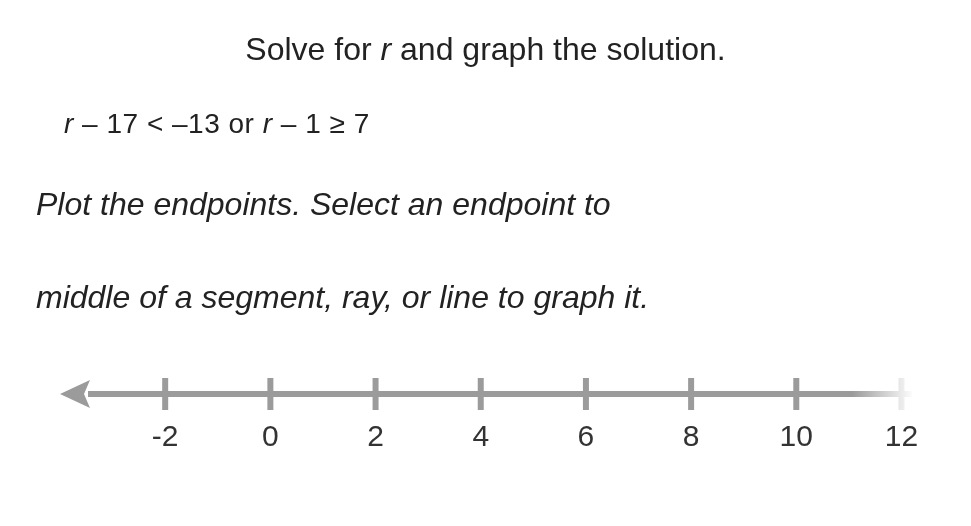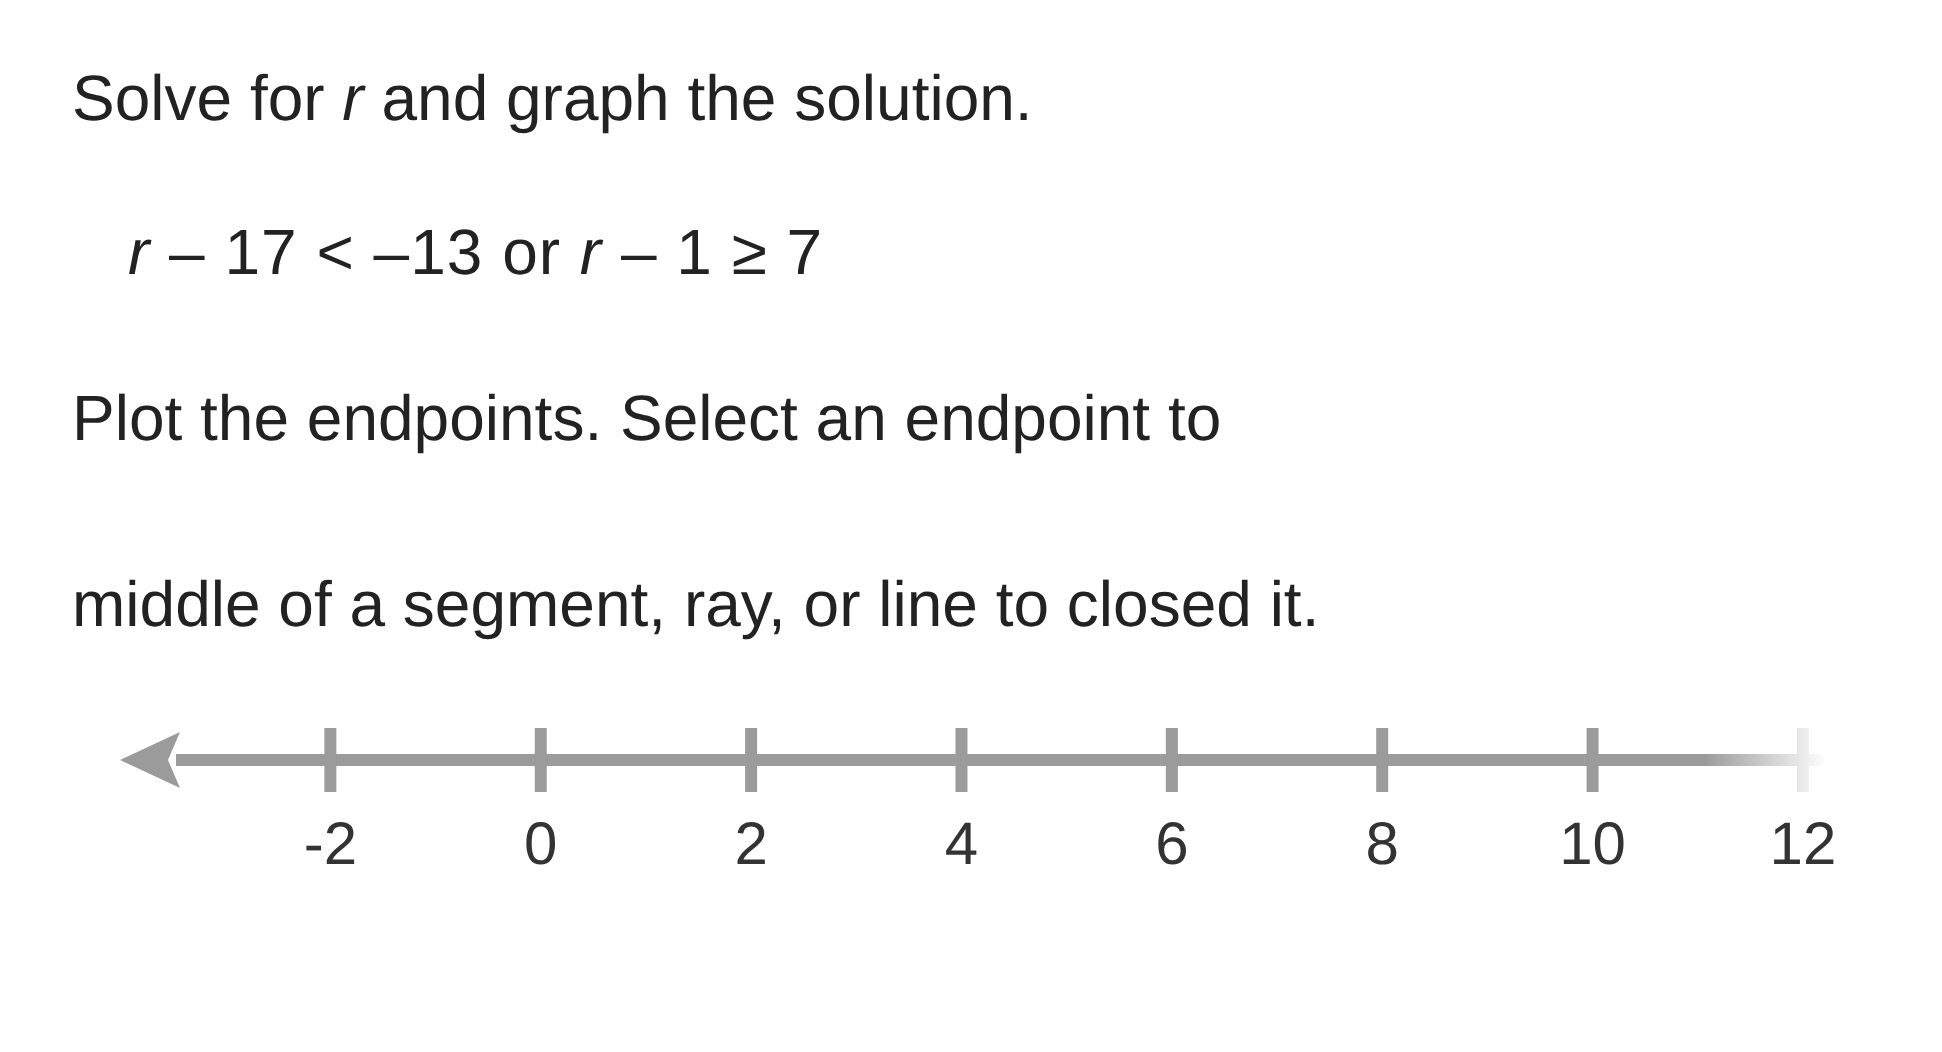--- a/index.html
+++ b/index.html
@@ -12,37 +12,39 @@
     color: #222222;
   }
   .page {
     padding: 28px 36px 0 36px;
     box-sizing: border-box;
   }
   .prompt {
     font-size: 32px;
     line-height: 1.35;
     margin-bottom: 34px;
+    text-align: center;
   }
   .prompt .var {
     font-style: italic;
   }
   .inequality {
-    font-size: 32px;
+    font-size: 28px;
     line-height: 1.35;
     margin: 12px 0 38px 28px;
     letter-spacing: 0.5px;
   }
   .inequality .var {
     font-style: italic;
   }
   .instructions {
+    font-style: italic;
     font-size: 32px;
     line-height: 1.45;
-    margin-bottom: 20px;
+    margin-bottom: 40px;
   }
   .numline-wrap {
     width: 882px;
     margin-left: 4px;
   }
 </style>
 </head>
 <body>
 
 <div class="page">
@@ -51,21 +53,21 @@
     <span>Solve for </span><span class="var">r</span><span> and graph the solution.</span>
   </div>
 
   <div class="inequality">
     <span class="var">r</span><span> – 17 &lt; –13 or </span><span class="var">r</span><span> – 1 ≥ 7</span>
   </div>
 
   <div class="instructions">
     <span>Plot the endpoints. Select an endpoint to</span><br>
     <br>
-    <span>middle of a segment, ray, or line to closed it.</span>
+    <span>middle of a segment, ray, or line to graph it.</span>
   </div>
 
   <div class="numline-wrap">
     <svg id="numline-svg" width="882" height="110" viewBox="0 0 882 110">
         <line x1="48" y1="34" x2="872" y2="34" stroke="#9b9b9b" stroke-width="6" stroke-linecap="butt"></line>
         <defs>
           <linearGradient id="fadeGrad" x1="0" x2="1" y1="0" y2="0">
             <stop offset="0%" stop-color="#ffffff" stop-opacity="0"></stop>
             <stop offset="100%" stop-color="#ffffff" stop-opacity="1"></stop>
           </linearGradient>

